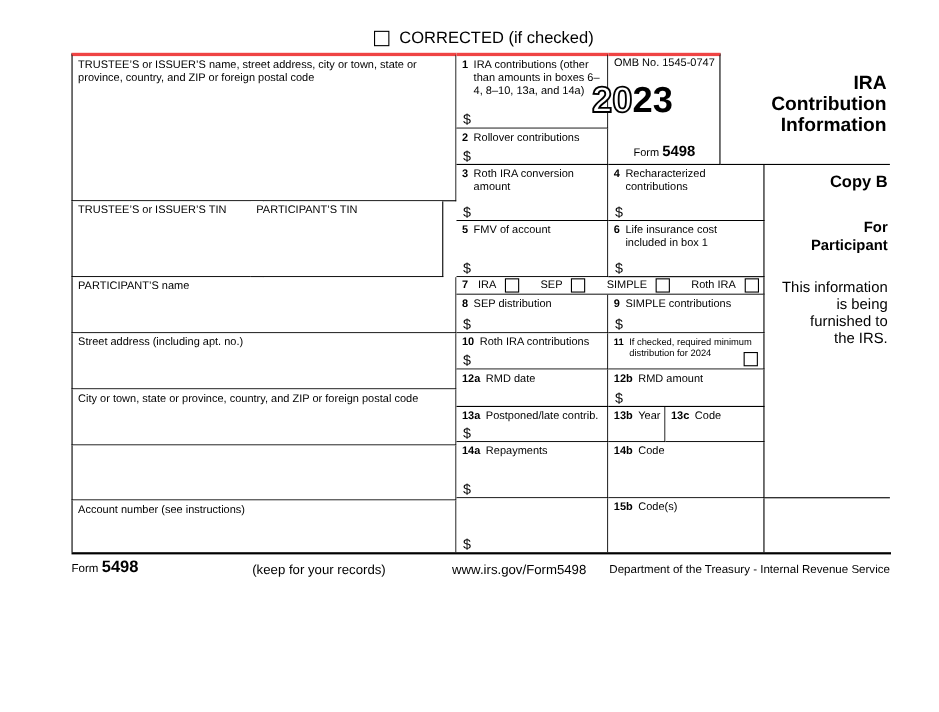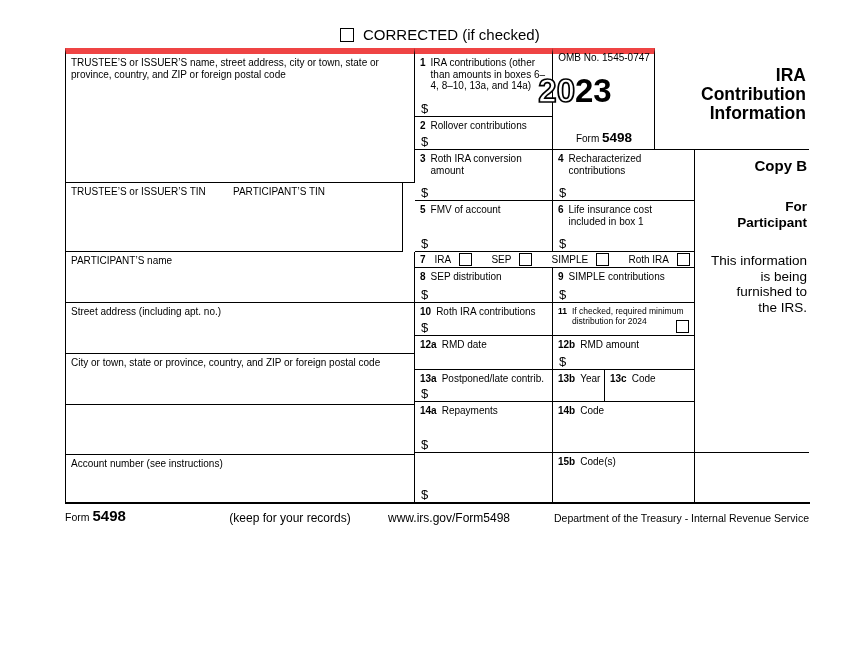--- a/index.html
+++ b/index.html
@@ -1,19 +1,19 @@
 <!DOCTYPE html>
 <html><head>
 <meta charset="utf-8">
 <style>
   html,body{margin:0;padding:0;background:#fff;}
   .page{position:relative;width:854px;height:647px;background:#fff;overflow:hidden;
         font-family:"Liberation Sans", sans-serif;color:#000;}
   .cell{position:absolute;box-sizing:border-box;background:#fff;}
-  .bT{border-top:6px solid #ef4444}
+  .bT{border-top:3px solid #ef4444}
   .bL{border-left:1px solid #000}
   .bR{border-right:1px solid #000}
   .bB{border-bottom:1px solid #000}
   .lbl{display:flex;gap:5px;padding:3px 4px 0 5px;font-size:10px;line-height:11.5px;}
   .lbl .num{font-weight:bold;flex:none;}
   .leftlbl{padding:3px 6px 0 5px;font-size:10px;line-height:12px;}
   .dollar{position:absolute;left:6px;bottom:1px;font-size:13px;line-height:13px;}
   .cb{display:inline-block;border:1px solid #000;background:#fff;box-sizing:border-box;flex:none;}
   .hline{position:absolute;background:#000;}
   .corrected{position:absolute;left:340px;top:26px;display:flex;align-items:center;gap:9px;font-size:15px;}
@@ -35,21 +35,21 @@
   .box7row .num{font-weight:bold;margin-right:9px;}
   .opts{flex:1;display:flex;justify-content:space-between;align-items:center;}
   .opt{display:flex;align-items:center;gap:8px;}
   .cb7{width:13px;height:13px;}
   .b11lbl{font-size:8.5px;line-height:10px;}
   .cb11{position:absolute;right:5px;bottom:2px;width:13px;height:13px;}
   .cbc{width:14px;height:14px;}
   .f-left{position:absolute;left:65px;top:507px;display:flex;align-items:baseline;gap:3px;font-size:10.5px;}
   .f-left b{font-size:15px;}
   .f-keep{position:absolute;left:205px;top:511px;width:170px;text-align:center;font-size:12px;}
-  .f-url{position:absolute;left:388px;top:511px;width:145px;text-align:left;font-size:12px;}
+  .f-url{position:absolute;left:388px;top:511px;width:145px;text-align:right;font-size:12px;}
   .f-dept{position:absolute;left:545px;top:512px;width:264px;text-align:right;font-size:10.5px;}
 </style>
 </head>
 <body>
 
 <div class="page">
 
   <div class="corrected">
     <span class="cb cbc"></span>
     <span>CORRECTED (if checked)</span>

